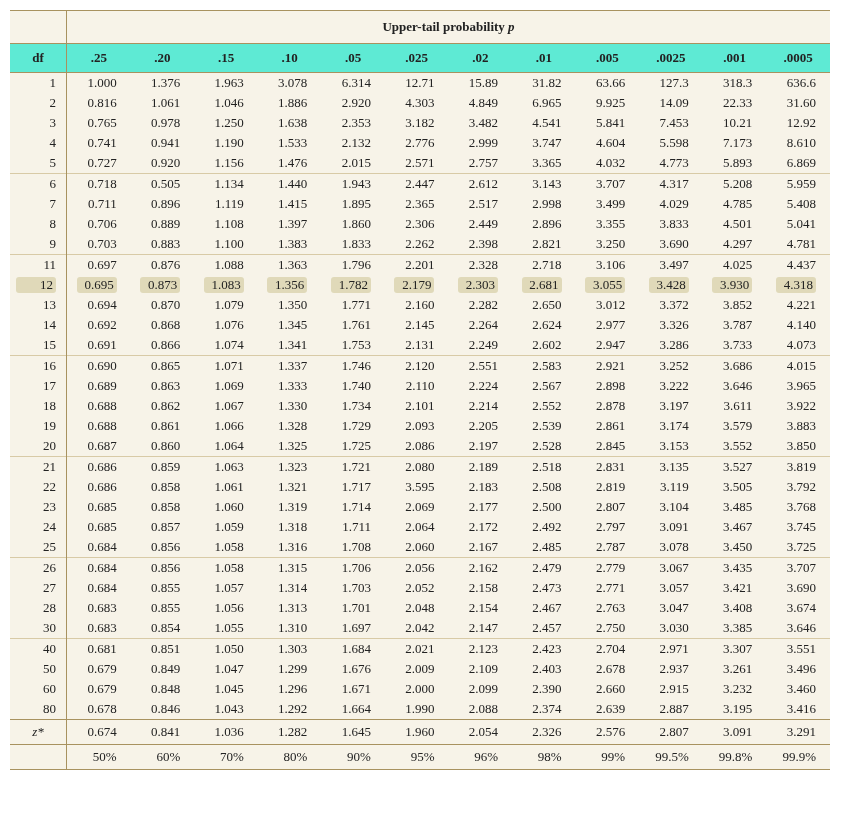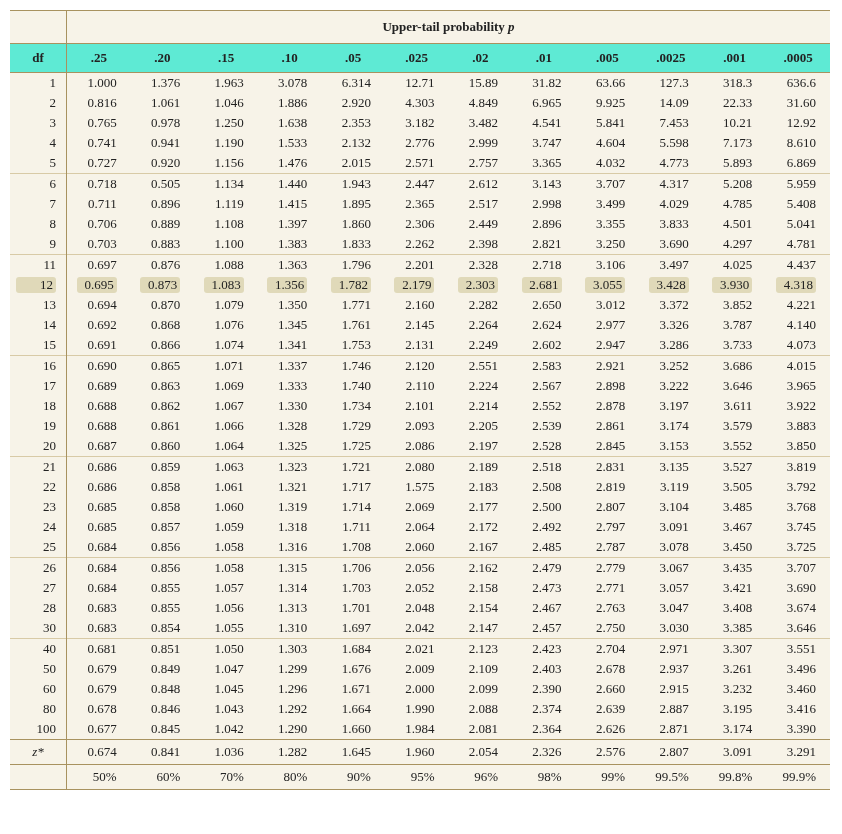--- a/index.html
+++ b/index.html
@@ -423,21 +423,21 @@
           <td class="val">3.527</td>
           <td class="val">3.819</td>
         </tr>
         <tr>
           <td class="df-col">22</td>
           <td class="val">0.686</td>
           <td class="val">0.858</td>
           <td class="val">1.061</td>
           <td class="val">1.321</td>
           <td class="val">1.717</td>
-          <td class="val">1.575</td>
+          <td class="val">3.595</td>
           <td class="val">2.183</td>
           <td class="val">2.508</td>
           <td class="val">2.819</td>
           <td class="val">3.119</td>
           <td class="val">3.505</td>
           <td class="val">3.792</td>
         </tr>
         <tr>
           <td class="df-col">23</td>
           <td class="val">0.685</td>
@@ -596,35 +596,20 @@
           <td class="val">1.292</td>
           <td class="val">1.664</td>
           <td class="val">1.990</td>
           <td class="val">2.088</td>
           <td class="val">2.374</td>
           <td class="val">2.639</td>
           <td class="val">2.887</td>
           <td class="val">3.195</td>
           <td class="val">3.416</td>
         </tr>
-        <tr>
-          <td class="df-col">100</td>
-          <td class="val">0.677</td>
-          <td class="val">0.845</td>
-          <td class="val">1.042</td>
-          <td class="val">1.290</td>
-          <td class="val">1.660</td>
-          <td class="val">1.984</td>
-          <td class="val">2.081</td>
-          <td class="val">2.364</td>
-          <td class="val">2.626</td>
-          <td class="val">2.871</td>
-          <td class="val">3.174</td>
-          <td class="val">3.390</td>
-        </tr>
         <tr class="zstar-row">
           <td class="df-col">z*</td>
           <td class="val">0.674</td>
           <td class="val">0.841</td>
           <td class="val">1.036</td>
           <td class="val">1.282</td>
           <td class="val">1.645</td>
           <td class="val">1.960</td>
           <td class="val">2.054</td>
           <td class="val">2.326</td>

